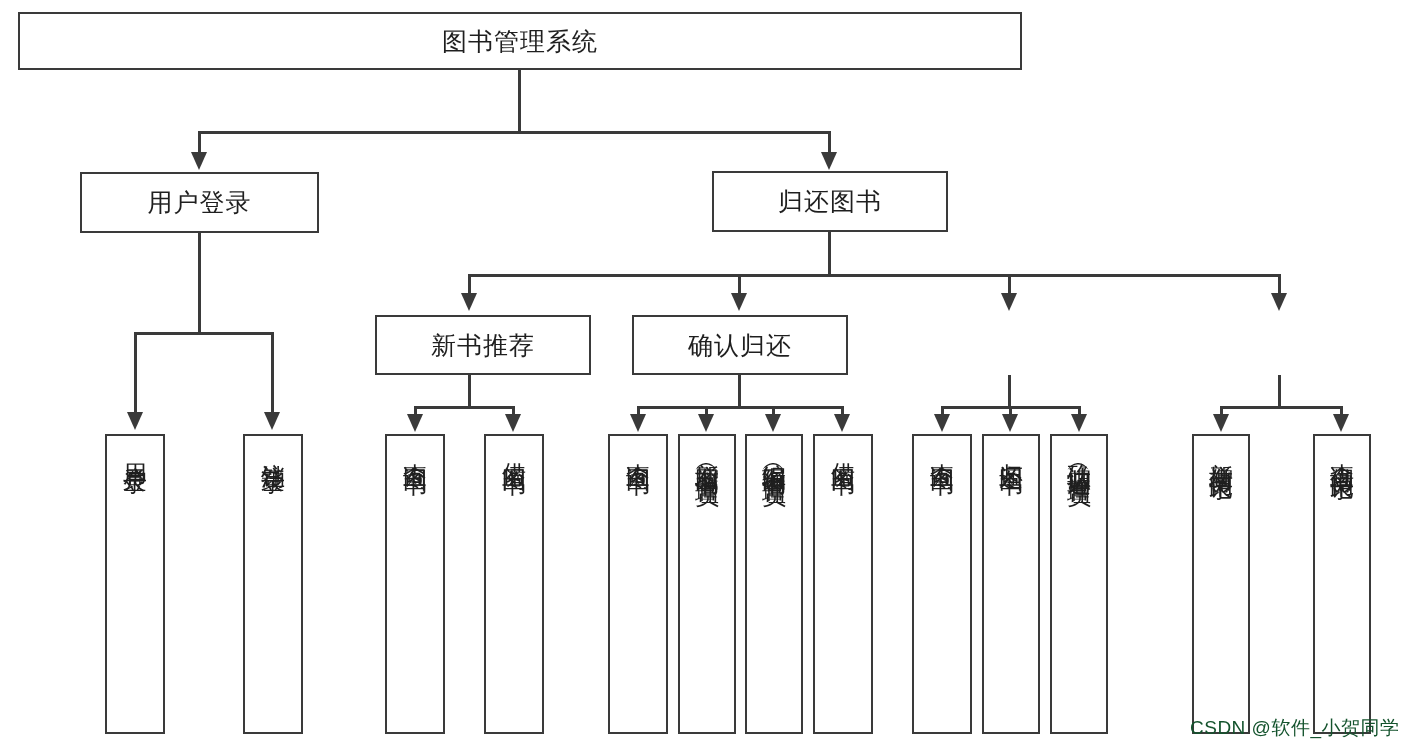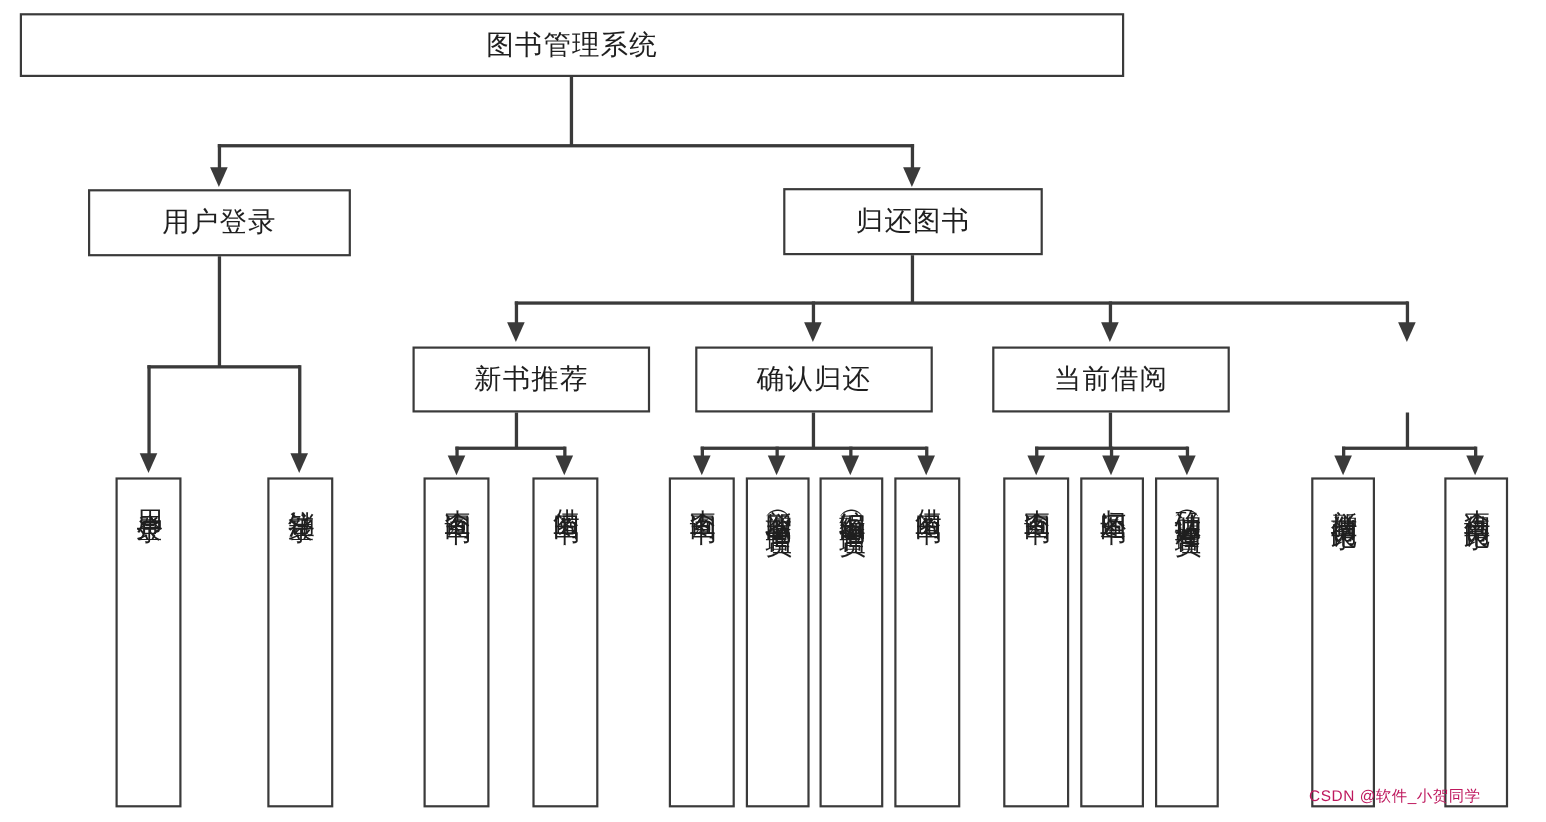--- a/index.html
+++ b/index.html
@@ -69,22 +69,22 @@
   .arrow {
     position: absolute;
     width: 0;
     height: 0;
     border-left: 8px solid transparent;
     border-right: 8px solid transparent;
     border-top: 18px solid #3a3a3a;
   }
   .watermark {
     position: absolute;
-    color: #be185d;
-    font-size: 14px;
+    color: #14532d;
+    font-size: 19px;
     white-space: nowrap;
     letter-spacing: 0.5px;
   }
 </style>
 </head>
 <body>
 
 <div id="canvas">
 
   <div class="node root horiz" style="left:18px; top:12px; width:1004px; height:58px;">
@@ -126,23 +126,20 @@
   <div class="arrow" style="left:1001px; top:293px;"></div>
   <div class="vline" style="left:1278px; top:274px; height:22px;"></div>
   <div class="arrow" style="left:1271px; top:293px;"></div>
 
   <div class="node horiz" style="left:362px; top:315px; width:216px; height:60px;margin-left:13px;">
     <span class="label">新书推荐</span>
   </div>
   <div class="node horiz" style="left:632px; top:315px; width:216px; height:60px;">
     <span class="label">确认归还</span>
   </div>
-  <div class="node horiz" style="left:902px; top:315px; width:216px; height:60px;">
-    <span class="label">当前借阅</span>
-  </div>
 
   <div class="vline" style="left:468px; top:375px; height:33px;"></div>
   <div class="hline" style="left:414px; top:406px; width:100px;"></div>
   <div class="vline" style="left:414px; top:406px; height:12px;"></div>
   <div class="arrow" style="left:407px; top:414px;"></div>
   <div class="vline" style="left:512px; top:406px; height:12px;"></div>
   <div class="arrow" style="left:505px; top:414px;"></div>
 
   <div class="vline" style="left:738px; top:375px; height:33px;"></div>
   <div class="hline" style="left:637px; top:406px; width:206px;"></div>

